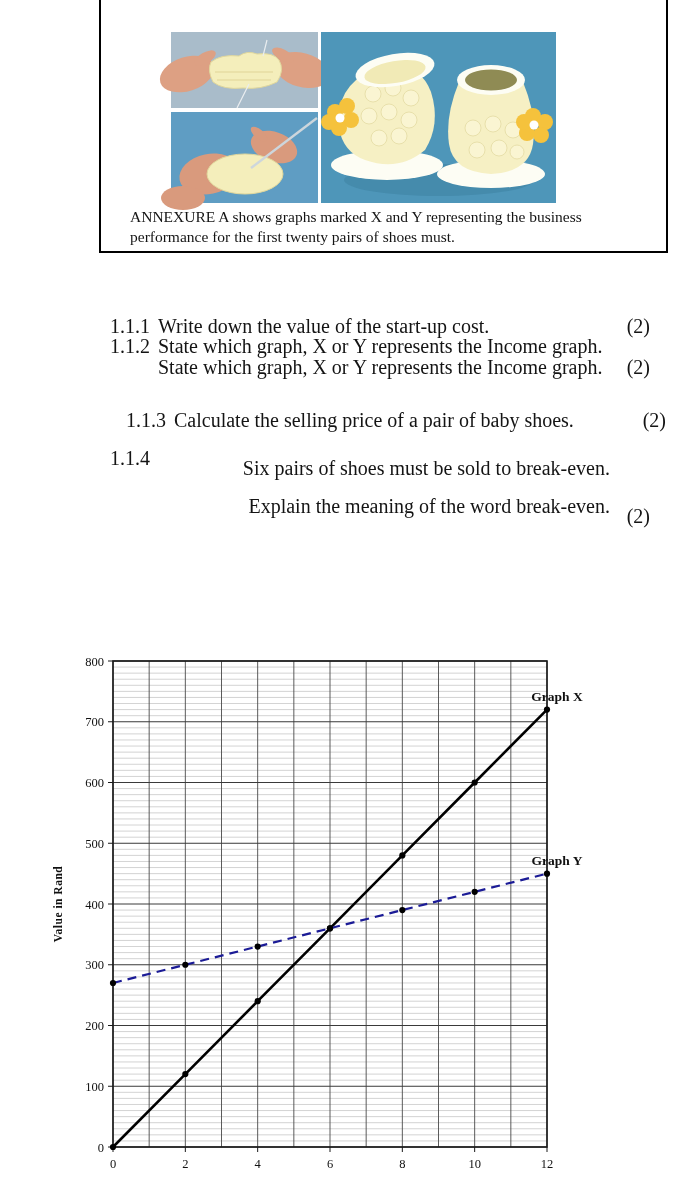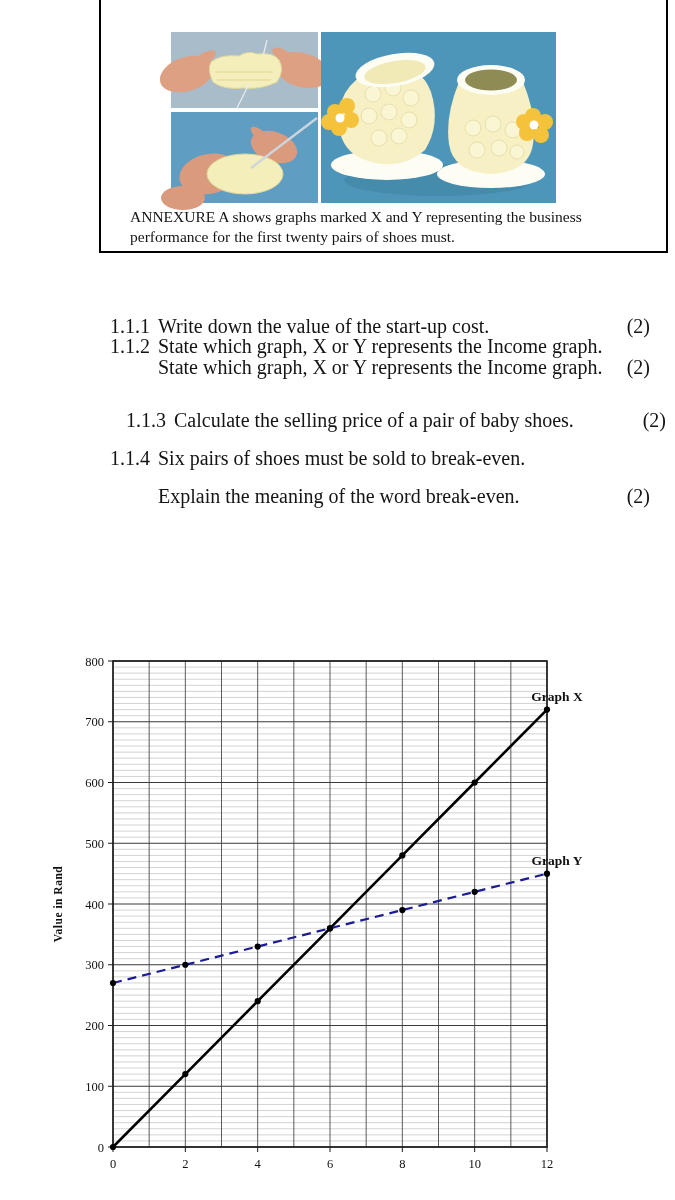--- a/index.html
+++ b/index.html
@@ -13,21 +13,21 @@
     position:absolute;left:99px;top:-12px;width:569px;height:265px;
     border:2px solid #000;box-sizing:border-box;background:#fff;
   }
   .photo{position:absolute;left:70px;top:42px;width:385px;height:171px;}
   .caption{position:absolute;left:29px;top:217px;width:548px;font-size:15.5px;line-height:20px;}
   
   .instruction{position:absolute;left:110px;top:276px;font-size:15px;}
   .qrow{position:absolute;left:110px;width:540px;display:flex;font-size:20px;line-height:21px;}
   .qnum{width:48px;flex:none;}
   .qtext{width:462px;flex:none;}
-  .qtext p{margin:0;}
+  .qtext p{margin:10px;text-align:right;}
   .qtext p + p{margin-top:17px;}
   .qmarks{margin-left:auto;align-self:flex-end;}
   .q1{top:316px;} .q2{top:336px;} .q3{top:410px;margin-left:16px;} .q4{top:448px;}
   
   .chart-wrap{position:absolute;left:0;top:640px;width:675px;height:560px;}
   svg{display:block;overflow:visible;}
   .tick{font-family:"Liberation Serif",serif;font-size:12.5px;fill:#111;}
   .axis-title{font-family:"Liberation Serif",serif;font-size:11.5px;font-weight:bold;fill:#111;letter-spacing:0.5px;}
   .series-label{font-family:"Liberation Serif",serif;font-size:13.5px;font-weight:bold;fill:#111;}
 </style>

